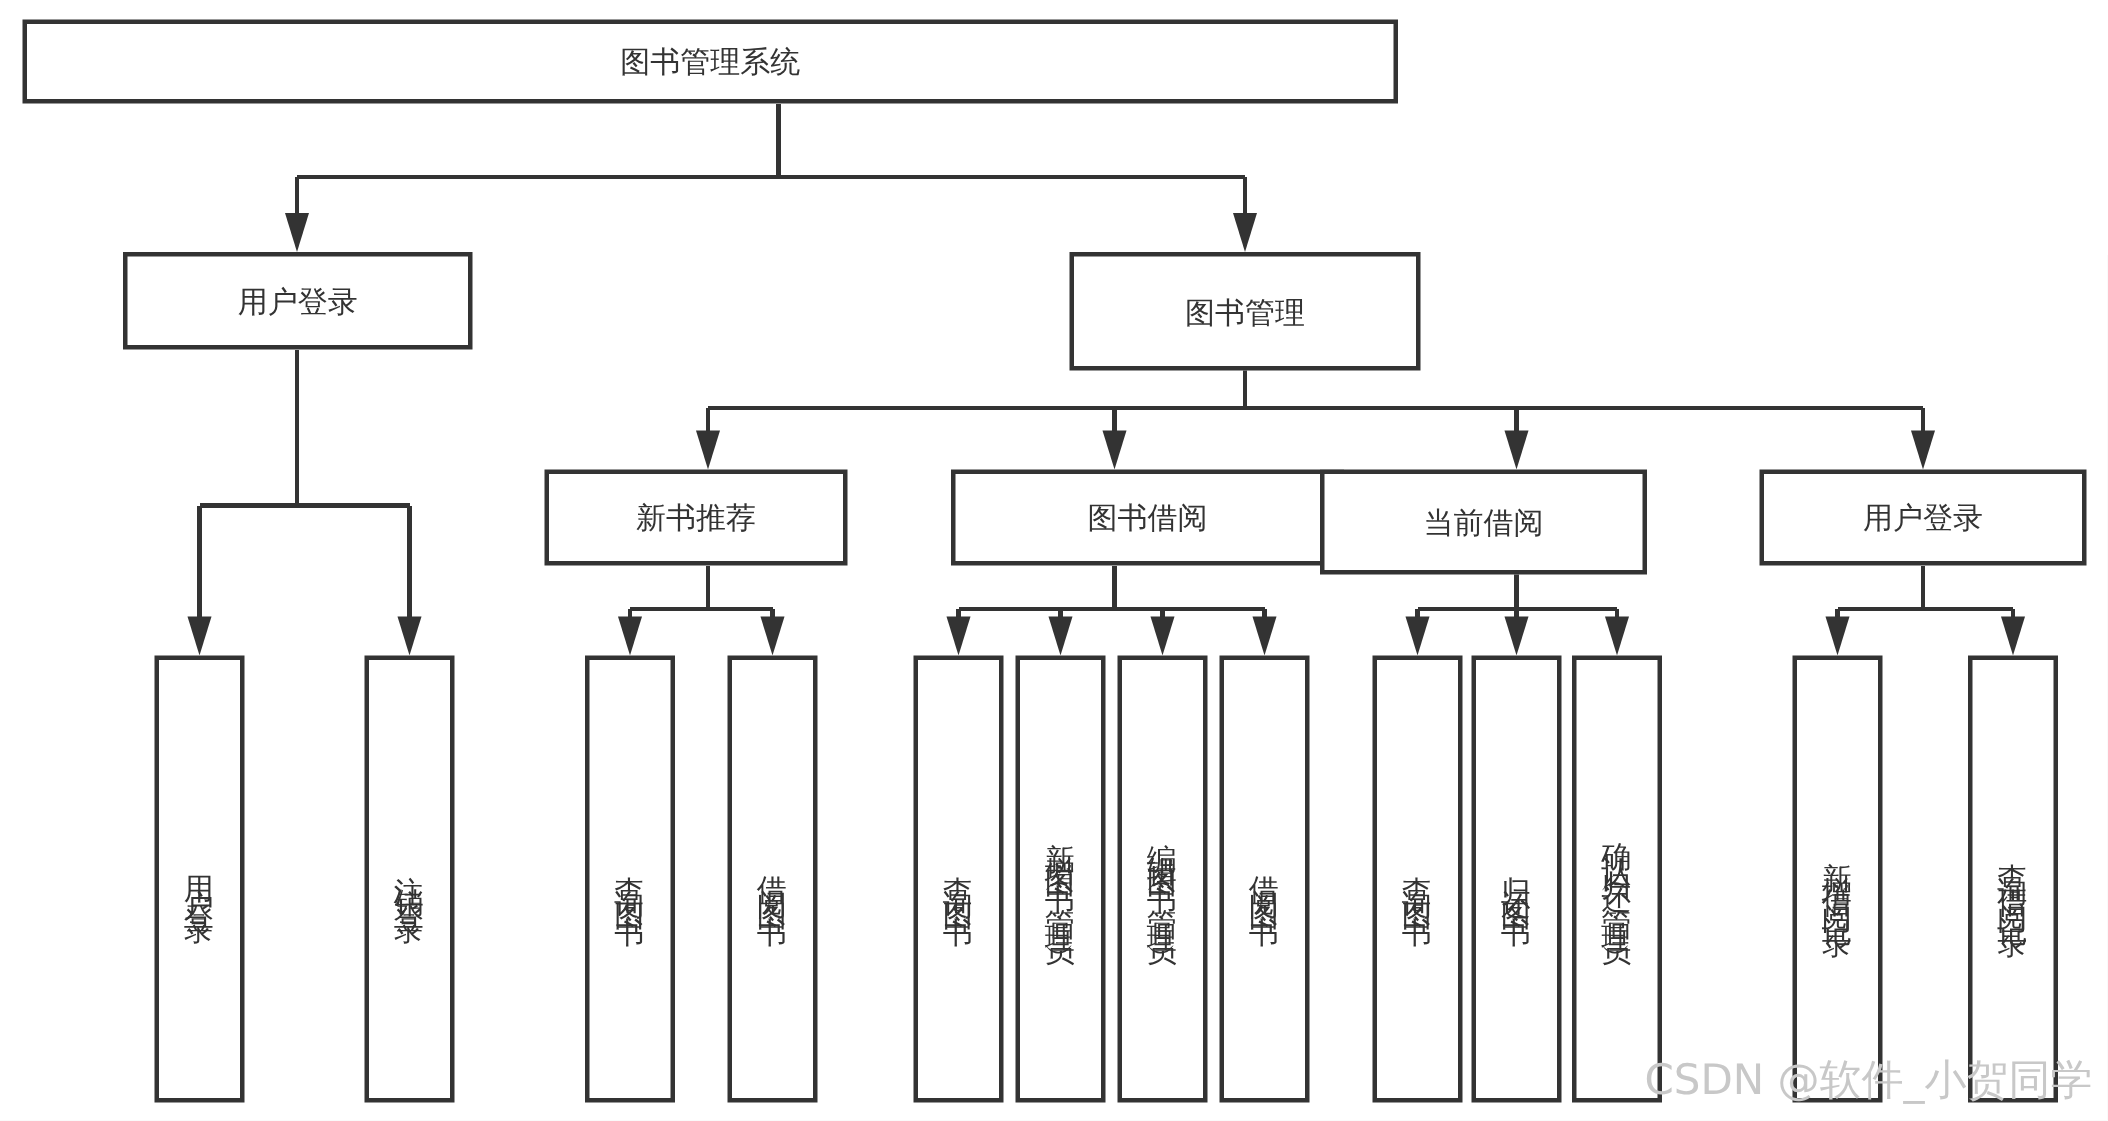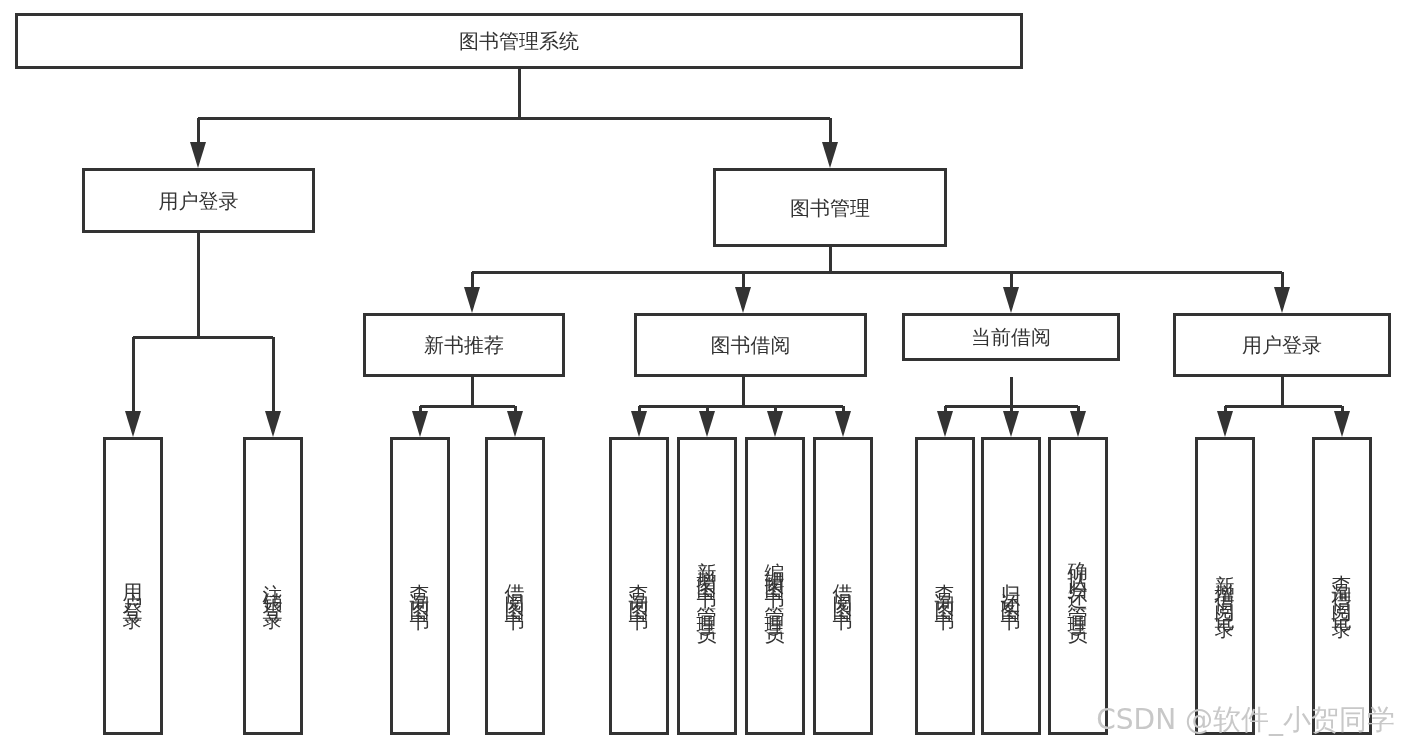--- a/index.html
+++ b/index.html
@@ -81,38 +81,38 @@
     <polygon points="699,411 715,411 707,437"></polygon>
     <polygon points="767,411 783,411 775,437"></polygon>
     <polygon points="835,411 851,411 843,437"></polygon>
     <polygon points="937,411 953,411 945,437"></polygon>
     <polygon points="1003,411 1019,411 1011,437"></polygon>
     <polygon points="1070,411 1086,411 1078,437"></polygon>
     <polygon points="1217,411 1233,411 1225,437"></polygon>
     <polygon points="1334,411 1350,411 1342,437"></polygon>
   </svg>
 
-  <div class="node h" style="left:15px; top:13px; width:1008px; height:56px;">
+  <div class="node h" style="left:15px; top:13px; width:917px; height:56px;">
     <span class="label">图书管理系统</span>
   </div>
 
   <div class="node h" style="left:82px; top:168px; width:233px; height:65px;">
     <span class="label">用户登录</span>
   </div>
   <div class="node h" style="left:713px; top:168px; width:234px; height:79px;">
     <span class="label">图书管理</span>
   </div>
 
   <div class="node h" style="left:363px; top:313px; width:202px; height:64px;">
     <span class="label">新书推荐</span>
   </div>
-  <div class="node h" style="left:634px; top:313px; width:233px; height:64px;">
+  <div class="node h" style="left:634px; top:313px; width:262px; height:64px;">
     <span class="label">图书借阅</span>
   </div>
-  <div class="node h" style="left:902px; top:313px; width:218px; height:48px;">
+  <div class="node h" style="left:880px; top:313px; width:218px; height:70px;">
     <span class="label">当前借阅</span>
   </div>
   <div class="node h" style="left:1173px; top:313px; width:218px; height:64px;">
     <span class="label">用户登录</span>
   </div>
 
   <div class="node v" style="left:103px; top:437px; width:60px; height:298px;">
     <span class="label">用户登录</span>
   </div>
   <div class="node v" style="left:243px; top:437px; width:60px; height:298px;">

